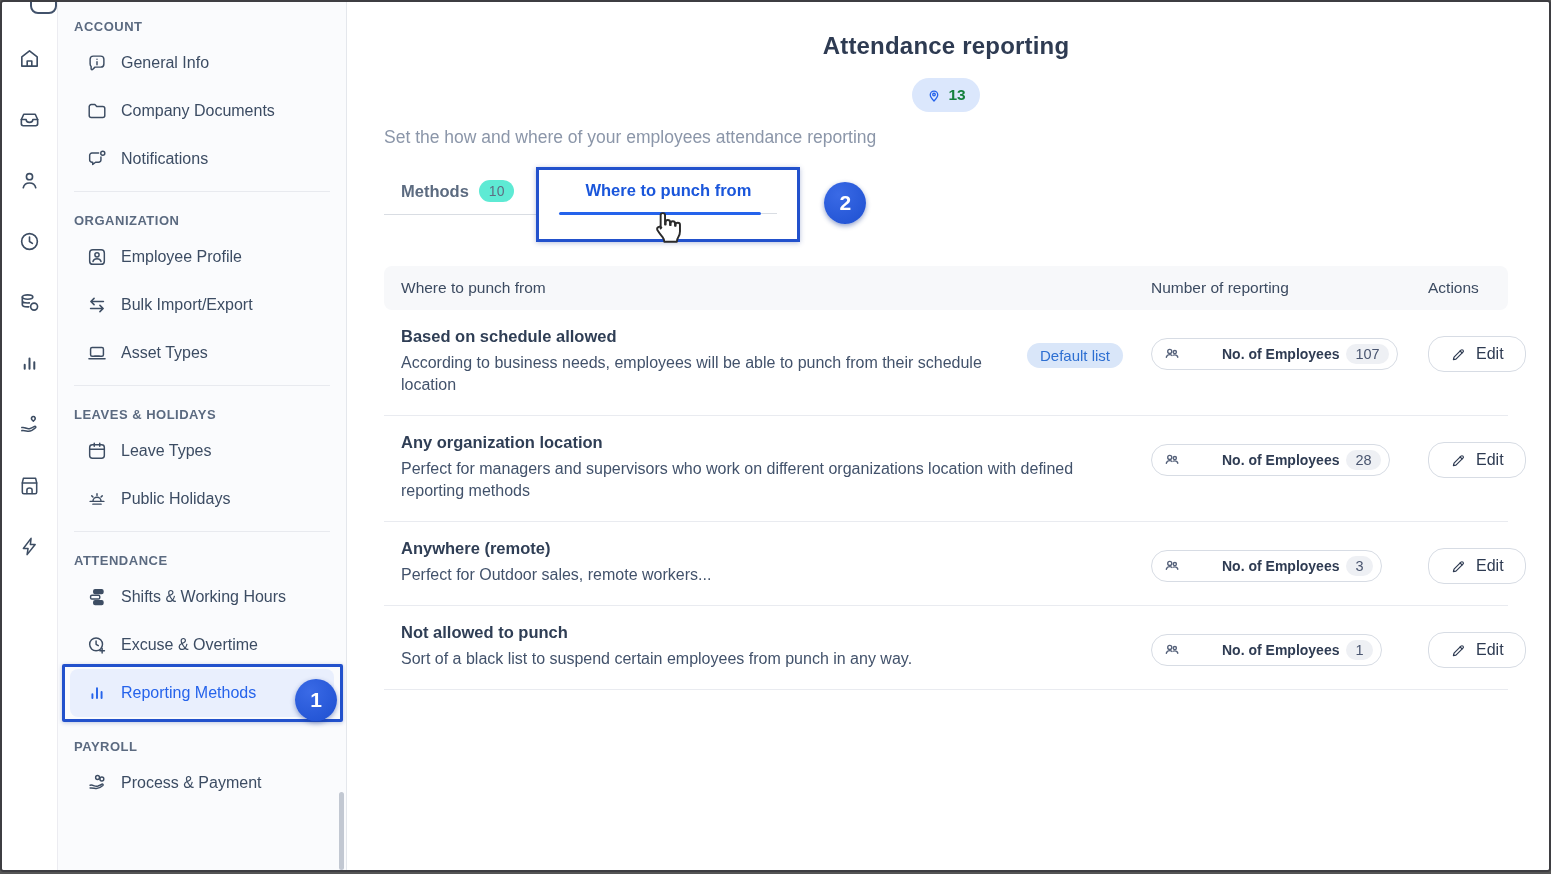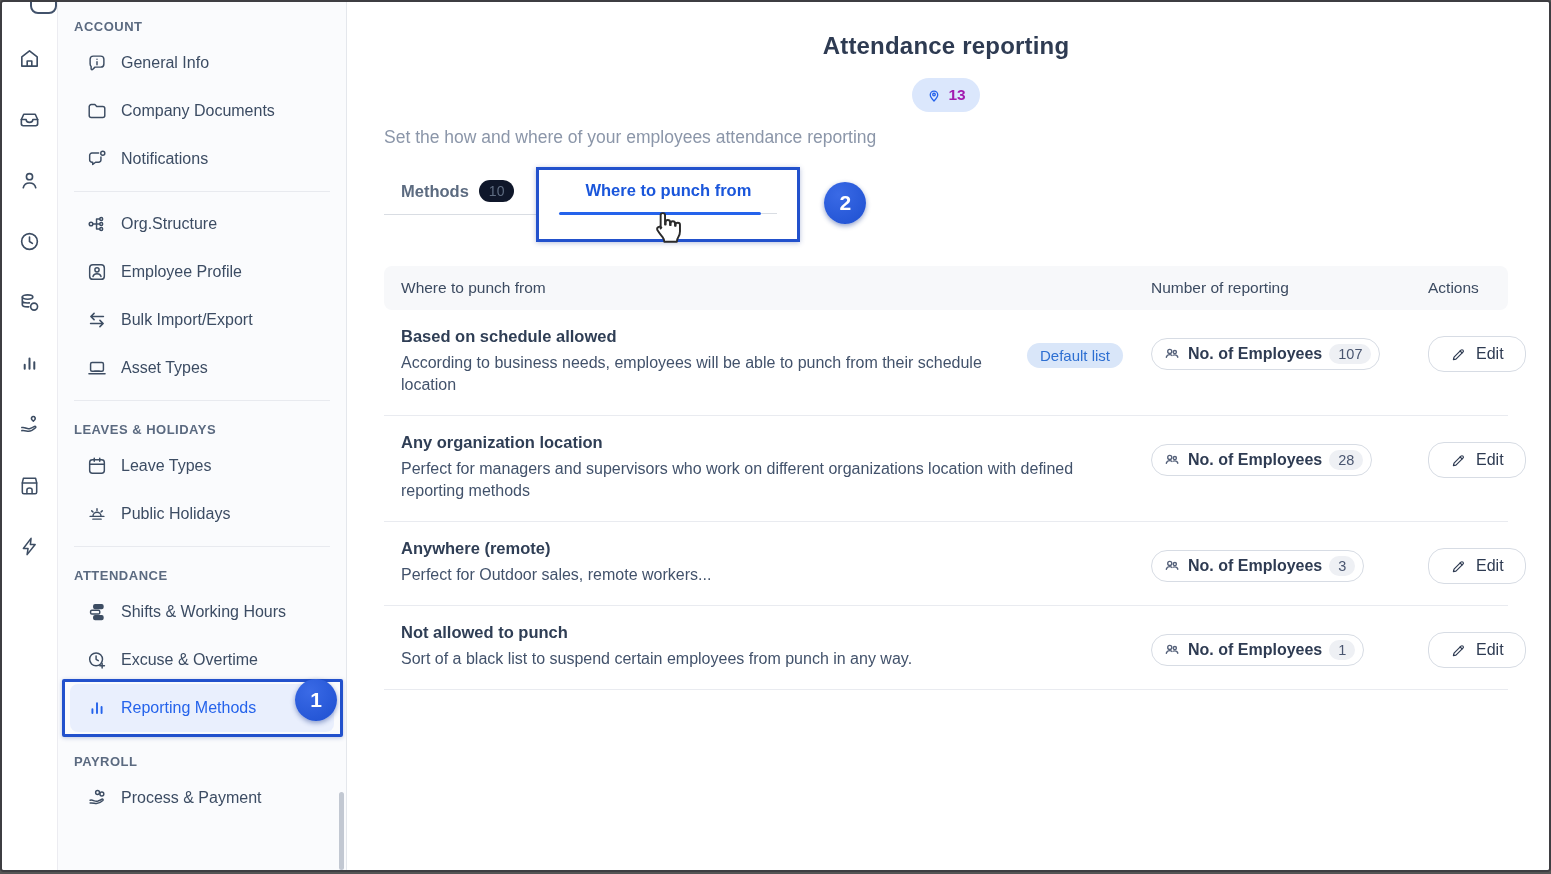--- a/index.html
+++ b/index.html
@@ -24,29 +24,29 @@
   .anno-box1 { position:absolute; left:-8px; right:-9px; top:-5px; bottom:-5px; border:3px solid #2251cc; border-radius:2px; pointer-events:none; box-shadow:0 1px 4px rgba(20,50,140,.25); }
   .scroll-thumb { position:absolute; right:2px; bottom:0; width:5px; height:78px; border-radius:3px; background:#c2c8d2; }
 
   .anno-circle { width:42px; height:42px; border-radius:50%; background:radial-gradient(circle at 35% 30%, #3a6ae6, #1d4fd0); color:#fff; font-size:21px; font-weight:700; display:flex; align-items:center; justify-content:center; box-shadow:0 2px 5px rgba(20,50,140,.45); }
   .circle1 { position:absolute; left:237px; top:677px; }
 
   
   .main { flex:1; background:#fff; padding:30px 41px 0 37px; position:relative; overflow:hidden; }
   .title-row { display:flex; align-items:center; gap:18px;flex-direction:column; }
   .page-title { font-size:24px; font-weight:700; color:#2e3b52; letter-spacing:.2px; }
-  .count-badge { display:inline-flex; align-items:center; gap:6px; background:#dbe7fc; color:#a21caf; border-radius:17px; height:34px; padding:0 14px; font-size:15.5px; font-weight:700; }
+  .count-badge { display:inline-flex; align-items:center; gap:6px; background:#dbe7fc; color:#15803d; border-radius:17px; height:34px; padding:0 14px; font-size:15.5px; font-weight:700; }
   .count-badge svg { width:16px; height:16px; }
   .subtitle { margin-top:15px; font-size:17.5px; color:#8b96a9; }
 
   
   .tabs-row { margin-top:19px; display:flex; align-items:flex-start; position:relative; }
   .tabs-row::before { content:''; position:absolute; left:0; top:47px; width:156px; height:1px; background:#d9dde3; }
   .tab-methods { display:flex; align-items:center; gap:10px; padding:13px 10px 0 17px; color:#5c6b80; font-size:16.5px; font-weight:700; cursor:pointer; }
-  .tab-count { background:#0f172a; color:#5f6d82; border-radius:999px; padding:3px 10px; font-size:14px; font-weight:500; }
+  .tab-count { background:#5eead4; color:#5f6d82; border-radius:999px; padding:3px 10px; font-size:14px; font-weight:500; }
   .anno-tab-box { margin-left:12px; width:264px; height:75px; border:3px solid #2251cc; background:#fff; box-shadow:0 1px 5px rgba(20,50,140,.3); position:relative; padding:11px 20px 0 20px; }
   .tab-active { text-align:center; color:#1a56db; font-size:16.5px; font-weight:700; cursor:pointer; }
   .underline-row { display:flex; align-items:center; margin-top:12px; }
   .underline-blue { height:3px; flex:1; background:#2563eb; border-radius:2px; }
   .underline-gray { height:1px; width:16px; background:#d9dde3; }
   .hand-cursor { position:absolute; left:108px; top:35px; width:42px; height:42px; }
   .circle2 { margin-left:24px; margin-top:15px; }
 
   
   .table { margin-top:24px; }
@@ -54,21 +54,21 @@
   .trow { display:grid; grid-template-columns:750px 277px auto; padding:17px 0 19px 17px; border-bottom:1px solid #e9ebf0; }
   .cell-main { display:flex; }
   .row-texts { min-width:0; }
   .row-title { font-size:16.5px; font-weight:700; color:#2f3e55; margin-bottom:6px; }
   .row-desc { font-size:16px; color:#42526b; line-height:1.38; }
   .trow:nth-of-type(2) .row-desc { max-width:585px; }
   .trow:nth-of-type(3) .row-desc { max-width:700px; }
   .default-badge { margin-left:auto; margin-right:28px; margin-top:16px; align-self:flex-start; background:#d9e6f9; color:#2d6fd2; border-radius:999px; padding:4px 13px; font-size:15px; font-weight:500; white-space:nowrap; }
   .emp-chip { align-self:start; margin-top:11px; justify-self:start; display:inline-flex; align-items:center; gap:7px; border:1px solid #d7dce4; border-radius:18px; padding:5px 8px 5px 11px; background:#fff; cursor:pointer; }
   .emp-chip svg { width:18px; height:18px; color:#55617a; }
-  .emp-label { font-size:16px; font-weight:700; color:#2e3b52; white-space:nowrap; }
+  .emp-label { font-size:14px; font-weight:700; color:#2e3b52; white-space:nowrap;margin-left:34px; }
   .emp-count { background:#eef0f4; border-radius:10px; padding:2px 9px; font-size:14.5px; color:#4a5670; }
   .edit-btn { align-self:start; margin-top:9px; display:inline-flex; align-items:center; gap:9px; border:1px solid #d7dce4; background:#fff; border-radius:16px; padding:8px 21px; font-size:16px; color:#2e3b52; font-family:"Liberation Sans", sans-serif; cursor:pointer; }
   .edit-btn svg { width:17px; height:17px; }
 </style>
 </head>
 <body>
 
 <div class="frame">
 
   <aside class="rail">
@@ -147,30 +147,21 @@
     </div>
     <div class="side-item">
       <svg viewBox="0 0 24 24" fill="none" stroke="currentColor" stroke-width="1.6" stroke-linecap="round" stroke-linejoin="round">
           <path d="M13.8 5.5H6.5A2.5 2.5 0 0 0 4 8v5a2.5 2.5 0 0 0 2.5 2.5h.8V18l3.1-2.5h3.4a2.5 2.5 0 0 0 2.5-2.5V9.7"></path>
           <circle cx="18.3" cy="5.7" r="2.2"></circle>
         </svg>
       <span>Notifications</span>
     </div>
 
     <div class="side-divider"></div>
-    <div class="side-item">
-      <svg viewBox="0 0 24 24" fill="none" stroke="currentColor" stroke-width="1.6" stroke-linecap="round" stroke-linejoin="round">
-          <circle cx="5.5" cy="12" r="2"></circle>
-          <path d="M7.5 12h4m0 0V6.5h3.4M11.5 12h3.4m-3.4 0v5.5h3.4"></path>
-          <circle cx="16.6" cy="6.5" r="1.6"></circle>
-          <circle cx="16.6" cy="12" r="1.6"></circle>
-          <circle cx="16.6" cy="17.5" r="1.6"></circle>
-        </svg>
-      <span>Org.Structure</span>
-    </div>
+    <div class="section-title">ORGANIZATION</div>
     <div class="side-item">
       <svg viewBox="0 0 24 24" fill="none" stroke="currentColor" stroke-width="1.6" stroke-linecap="round" stroke-linejoin="round">
           <rect x="4" y="4" width="16" height="16" rx="3.5"></rect>
           <circle cx="12" cy="9.6" r="2.3"></circle>
           <path d="M7.6 17c.7-2.2 2.6-3 4.4-3s3.7.8 4.4 3"></path>
         </svg>
       <span>Employee Profile</span>
     </div>
     <div class="side-item">
       <svg viewBox="0 0 24 24" fill="none" stroke="currentColor" stroke-width="1.7" stroke-linecap="round" stroke-linejoin="round">

